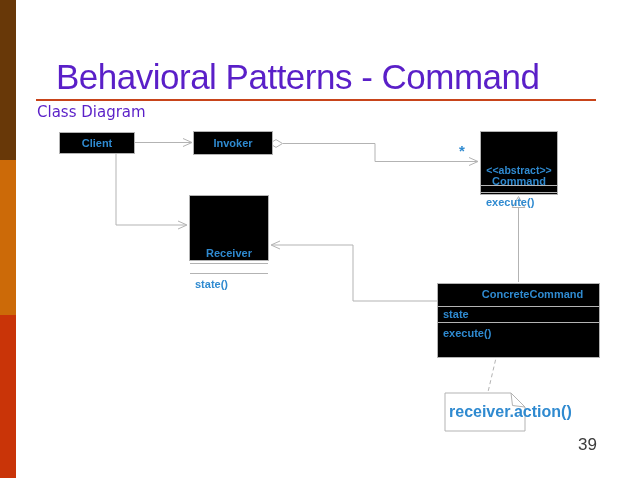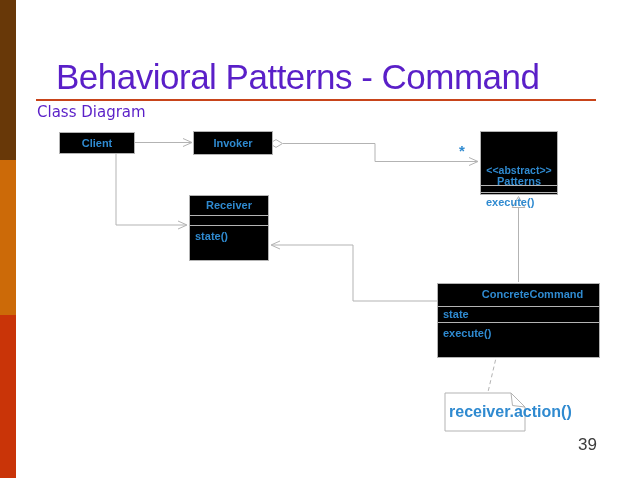--- a/index.html
+++ b/index.html
@@ -104,28 +104,28 @@
   <div class="name" style="line-height:20px;">Client</div>
 </div>
 
 <div class="uml" style="left:193px;top:131px;width:80px;height:24px;">
   <div class="name" style="line-height:22px;">Invoker</div>
 </div>
 
 <div class="uml" style="left:480px;top:131px;width:78px;height:64px;">
   <div class="name" style="height:21px;margin-top:32px;">
     <div class="stereo">&lt;&lt;abstract&gt;&gt;</div>
-    <div class="cname2">Patterns</div>
+    <div class="cname2">Command</div>
   </div>
   <div class="sep" style="height:7px;"></div>
   <div class="sep left" style="height:34px;padding-top:3px;">execute()</div>
 </div>
 
 <div class="uml" style="left:189px;top:195px;width:80px;height:66px;">
-  <div class="name" style="height:19px;line-height:18px;">Receiver</div>
+  <div class="name" style="height:19px;line-height:18px;margin-top:48px;">Receiver</div>
   <div class="sep" style="height:10px;"></div>
   <div class="sep left" style="height:35px;padding-top:4px;">state()</div>
 </div>
 
 <div class="uml" style="left:437px;top:283px;width:163px;height:75px;">
   <div class="name" style="height:22px;line-height:21px;padding-left:28px;">ConcreteCommand</div>
   <div class="sep left" style="height:16px;line-height:15px;">state</div>
   <div class="sep left" style="height:35px;padding-top:4px;">execute()</div>
 </div>
 

